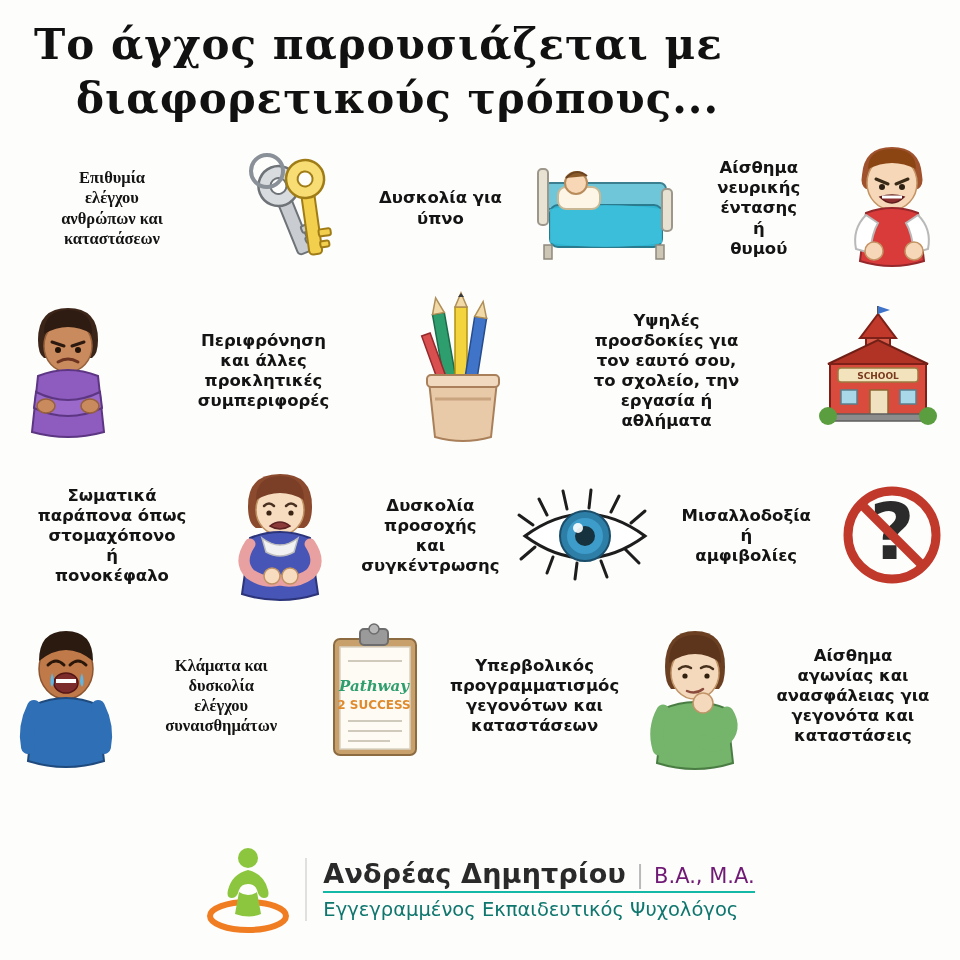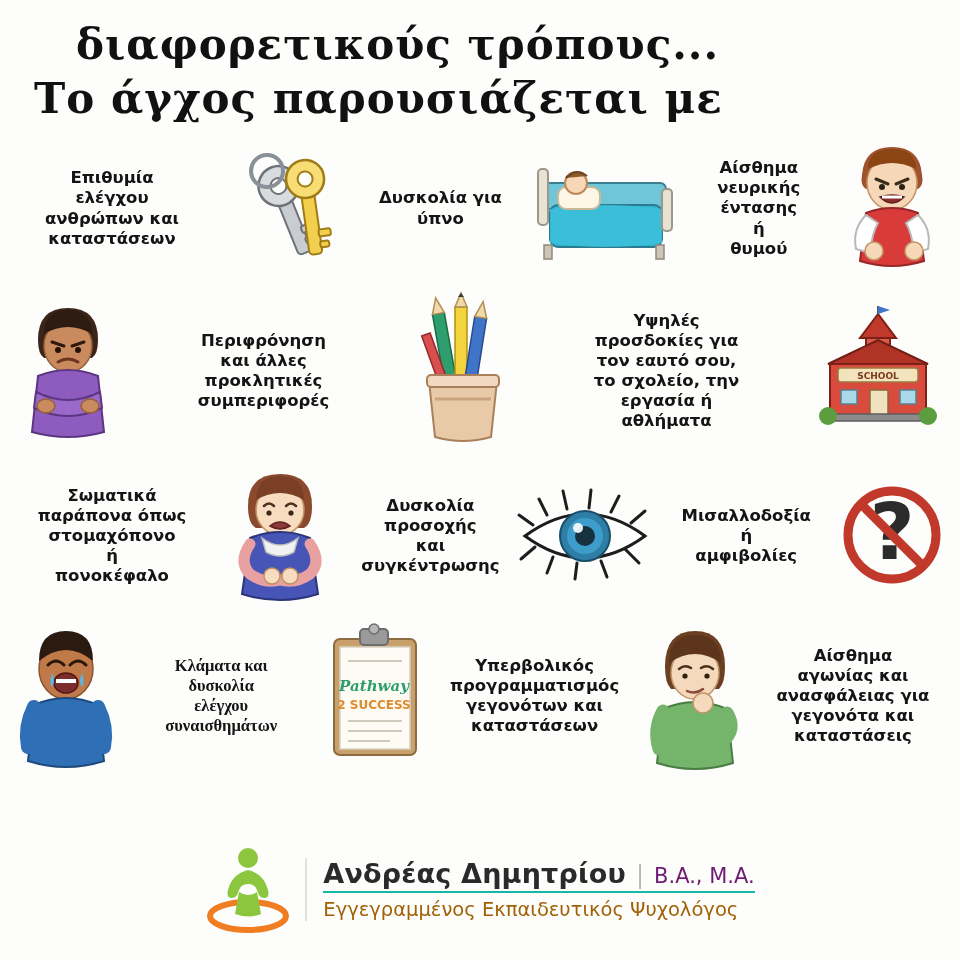--- a/index.html
+++ b/index.html
@@ -128,42 +128,42 @@
     font-weight: normal;
   }
   .footer-degrees {
     font-family: "DejaVu Sans", sans-serif;
     font-size: 21px;
     color: #701a75;
   }
   .footer-sub {
     font-family: "DejaVu Sans", sans-serif;
     font-size: 19.5px;
-    color: #a16207;
+    color: #0f766e;
     margin-top: 5px;
   }
 
   svg { display: block; overflow: visible; }
 </style>
 </head>
 <body>
 
 <div class="poster">
 
   <div class="title-block">
+    <div class="title-line">Το άγχος παρουσιάζεται με</div>
     <div class="title-line second">διαφορετικούς τρόπους...</div>
-    <div class="title-line">Το άγχος παρουσιάζεται με</div>
   </div>
 
   <div class="rows">
 
     <div class="row row-1">
 
       <div class="cell" style="width:200px;">
-        <div class="caption" style="white-space:pre-line;width:178px;">Επιθυμία
+        <div class="caption" style="white-space:pre-line;width:178px;font-family:Liberation Serif, serif;">Επιθυμία
 ελέγχου
 ανθρώπων και
 καταστάσεων</div>
       </div>
       <div class="art" style="width:130px;">
         <svg width="130" height="120" viewBox="0 0 130 120">
 
           <g transform="rotate(-22 70 60)">
             <rect x="60" y="44" width="14" height="62" rx="4" fill="#c9ccd1" stroke="#6e7378" stroke-width="2"></rect>
             <rect x="72" y="80" width="12" height="7" rx="2" fill="#c9ccd1" stroke="#6e7378" stroke-width="2"></rect>

